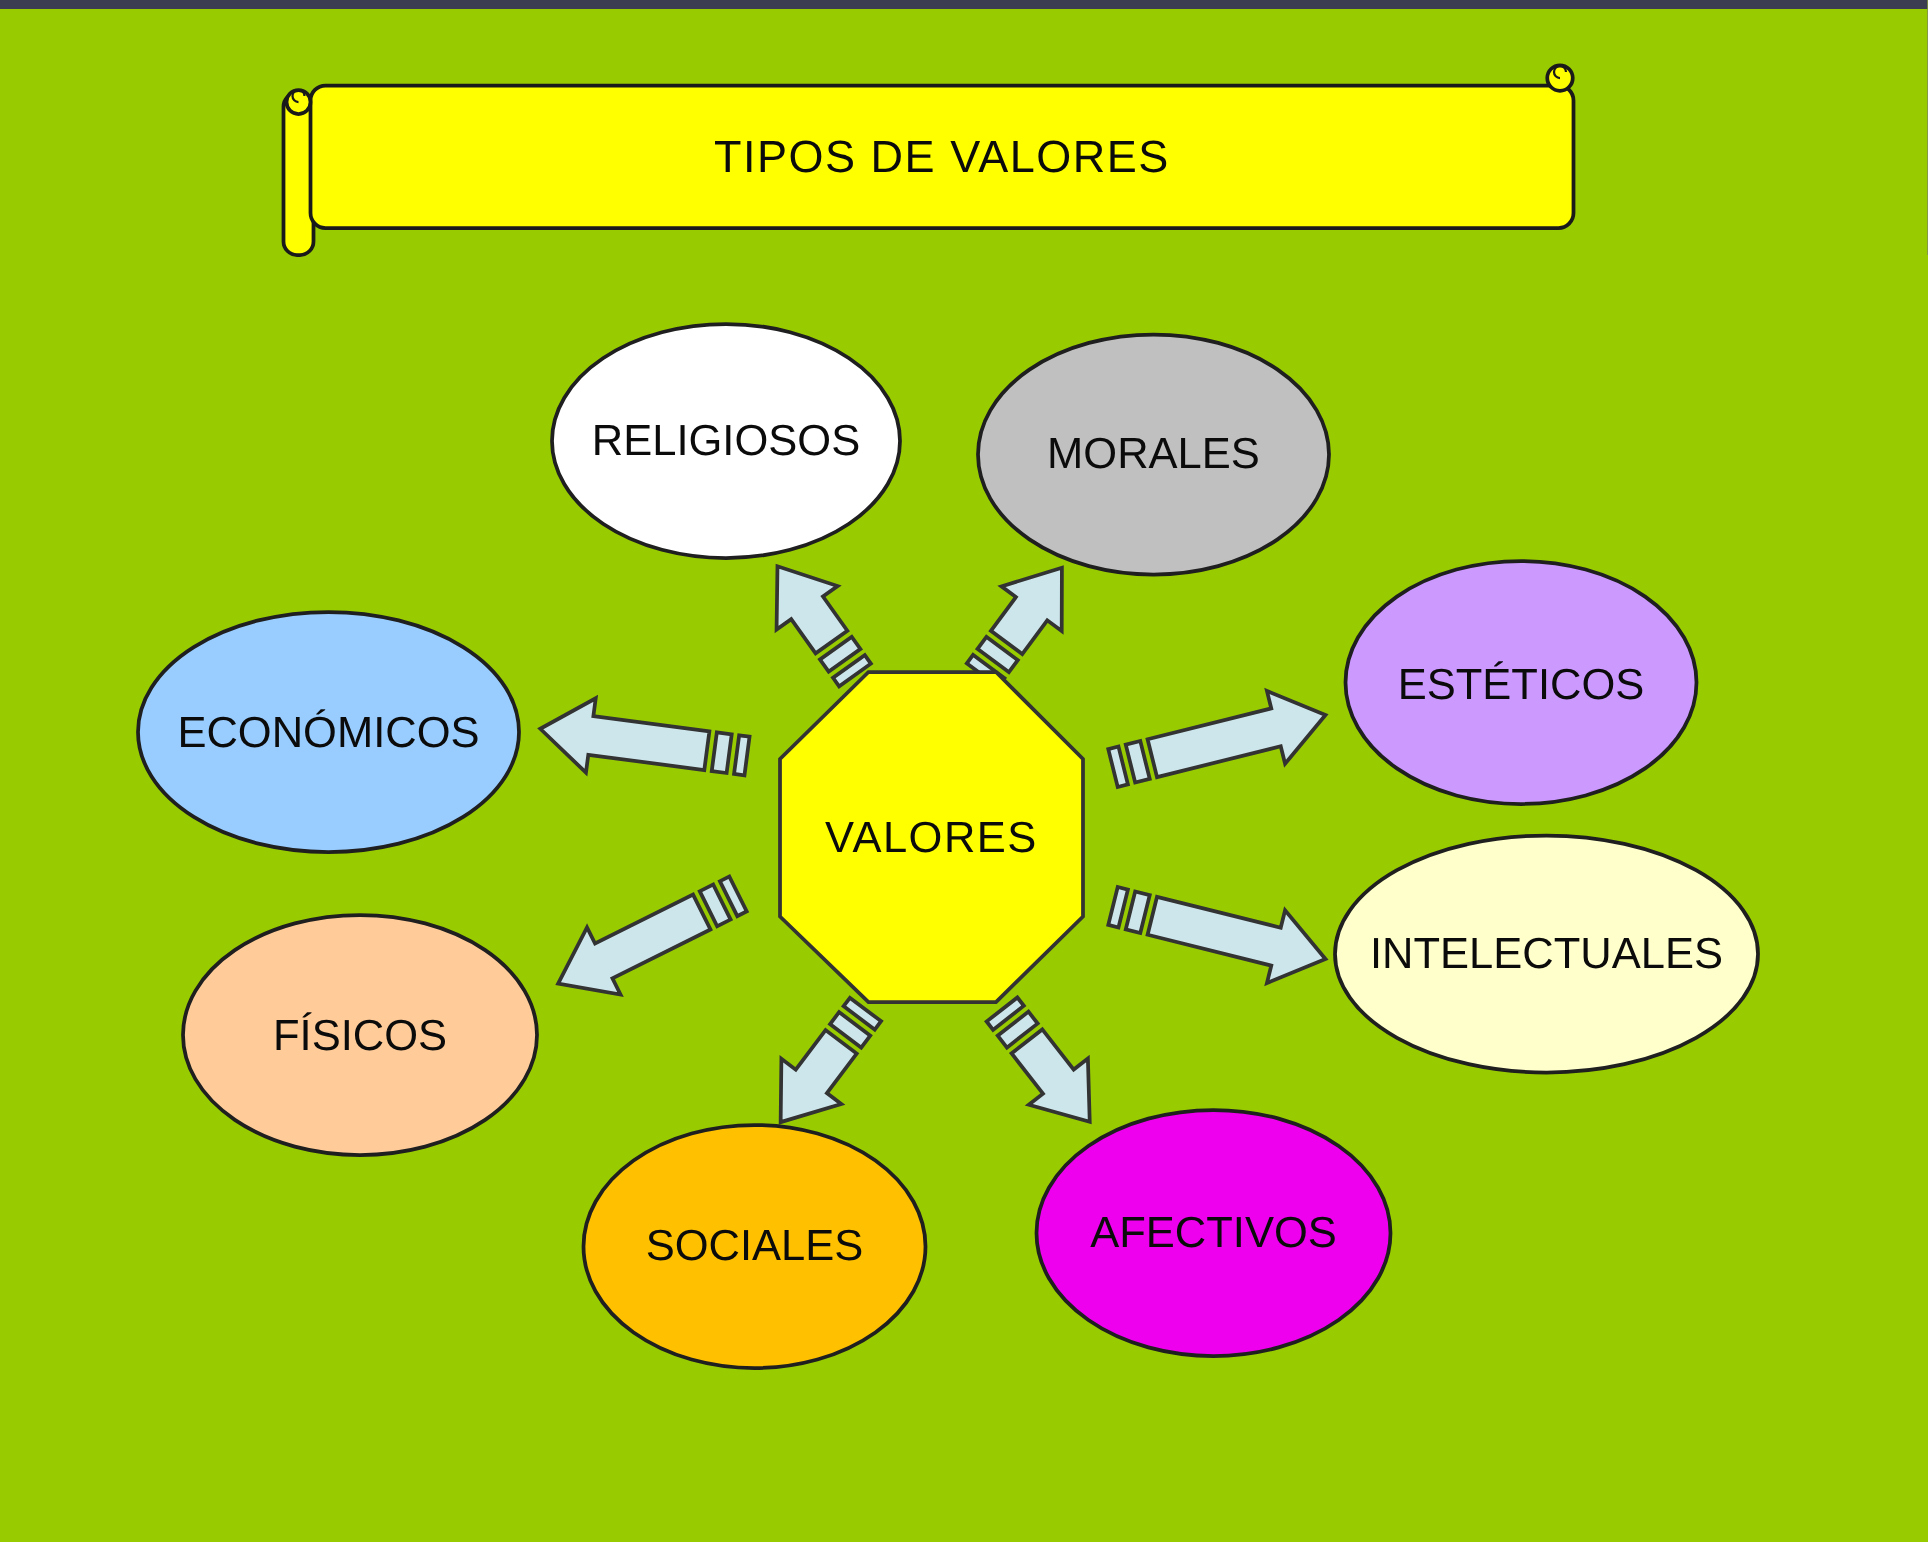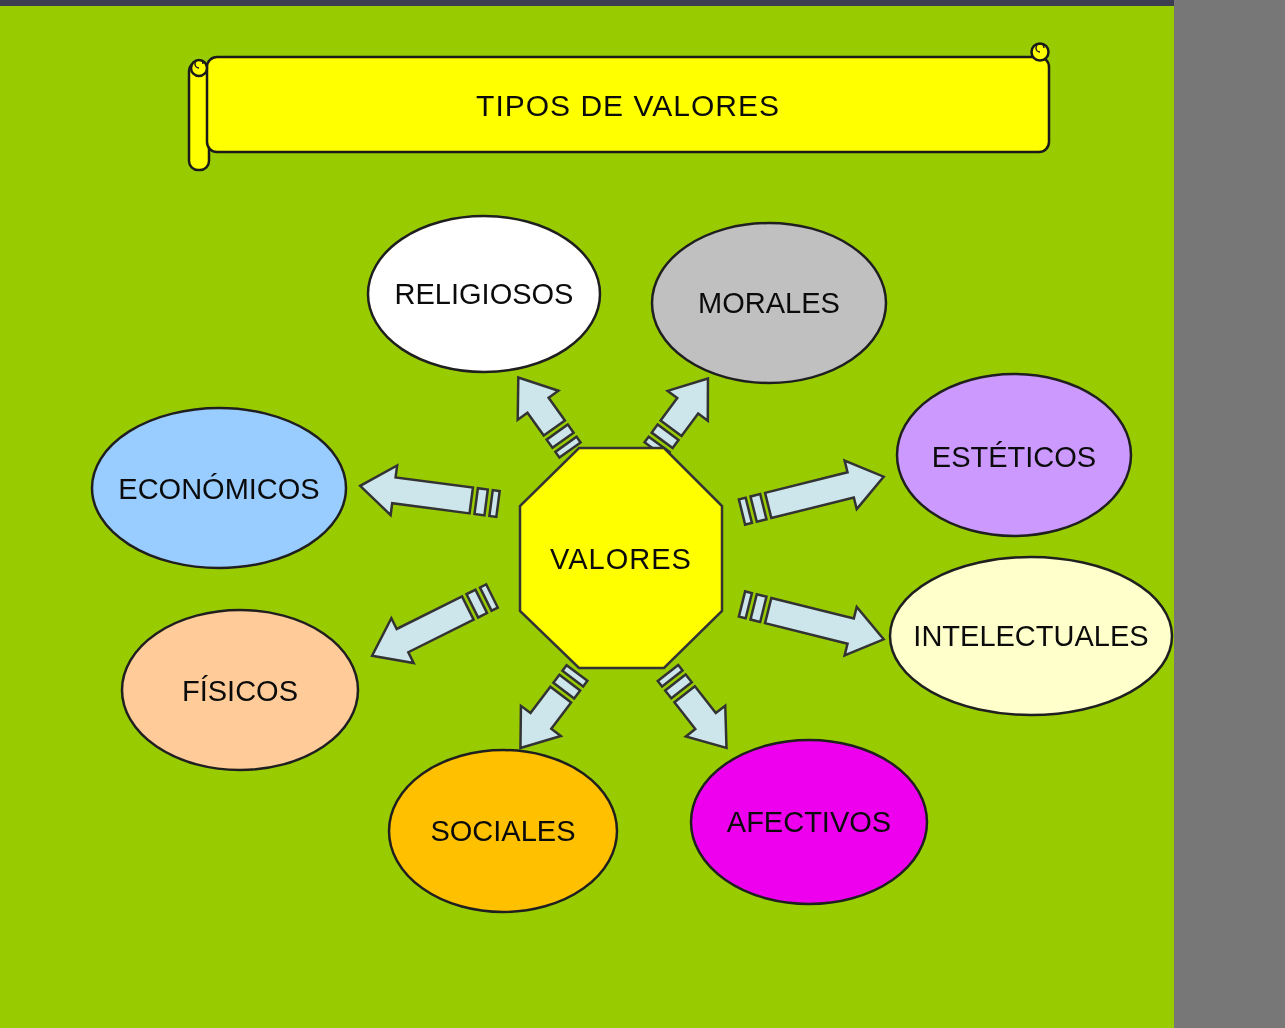--- a/index.html
+++ b/index.html
@@ -1,18 +1,18 @@
 <!DOCTYPE html>
 <html><head>
 <meta charset="utf-8">
 <style>
   html,body{margin:0;padding:0;background:#777;}
   #stage{
     position:relative;
-    width:1174px;height:1028px;
+    width:1285px;height:1028px;
     overflow:hidden;
     font-family:"Liberation Sans", sans-serif;
     text-decoration:underline;
   }
   svg{display:block;}
   text{
     font-family:"Liberation Sans", sans-serif;
     fill:#0b0b0b;
   }
   .node-label{font-size:29px;}

